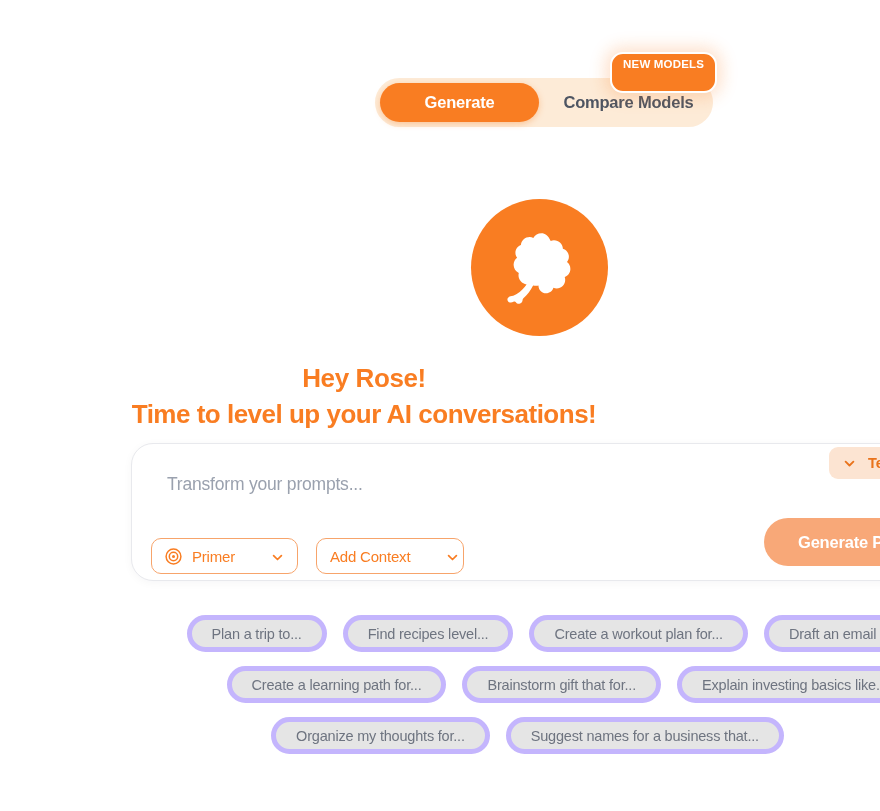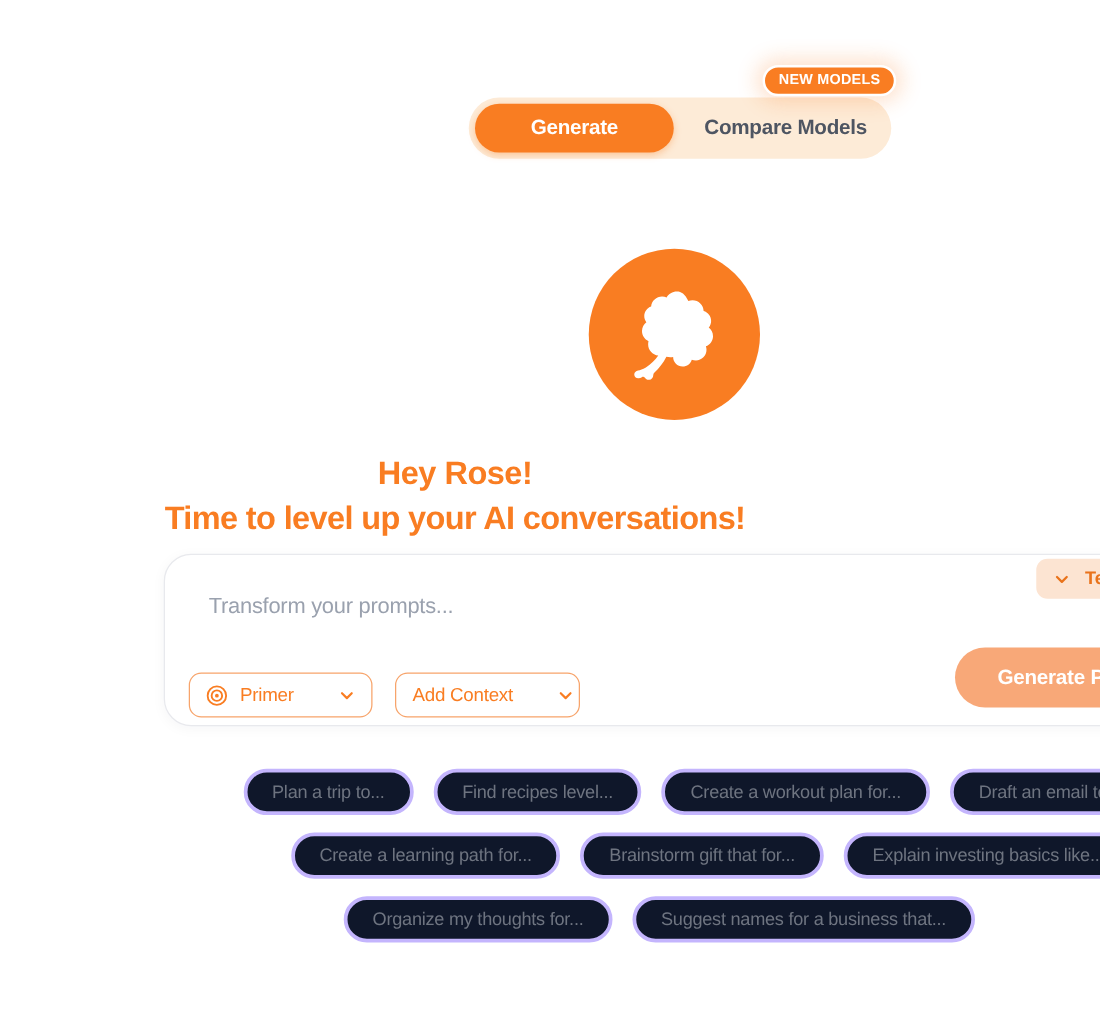--- a/index.html
+++ b/index.html
@@ -68,21 +68,21 @@
   }
   .new-badge {
     position: absolute;
     top: -26px;
     left: 235px;
     background: #F97D22;
     color: #ffffff;
     font-size: 11.5px;
     font-weight: 700;
     letter-spacing: 0.2px;
-    padding: 4px 11px 5px;
+    padding: 4px 11px 21px;
     border-radius: 13px;
     border: 2.5px solid #ffffff;
     box-shadow: 0 0 16px 5px rgba(249,125,34,0.22);
     white-space: nowrap;
   }
 
   
   .logo-circle {
     position: absolute;
     top: 199px;
@@ -228,23 +228,23 @@
     box-sizing: border-box;
   }
   .sugg-row {
     width: 100%;
     display: flex;
     justify-content: center;
     gap: 16px;
   }
   .sugg-chip {
     height: 37px;
-    border: 3px solid #c4b5fd;
+    border: 5px solid #c4b5fd;
     border-radius: 19px;
-    background: #0f172a;
+    background: #e5e5e5;
     color: #6E7480;
     font-size: 14.5px;
     letter-spacing: -0.2px;
     display: flex;
     align-items: center;
     padding: 0 20px;
     cursor: pointer;
     white-space: nowrap;
     box-sizing: border-box;
   }

